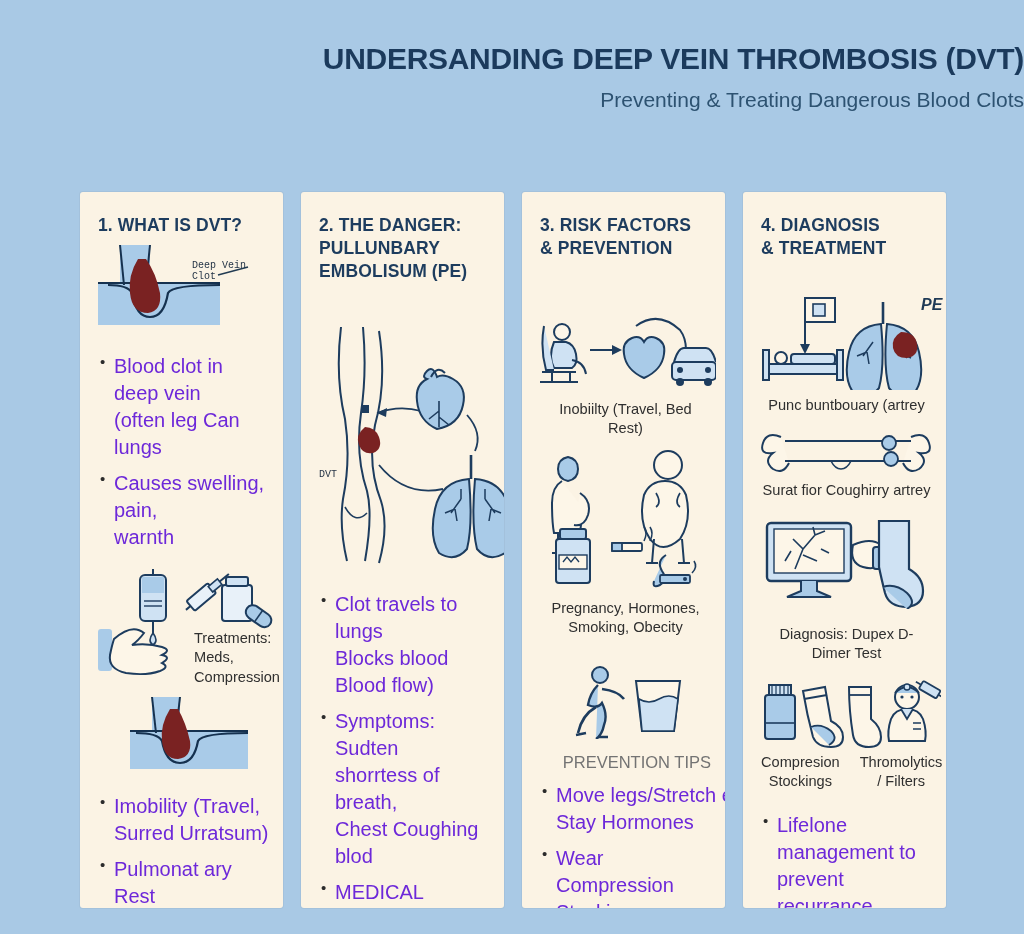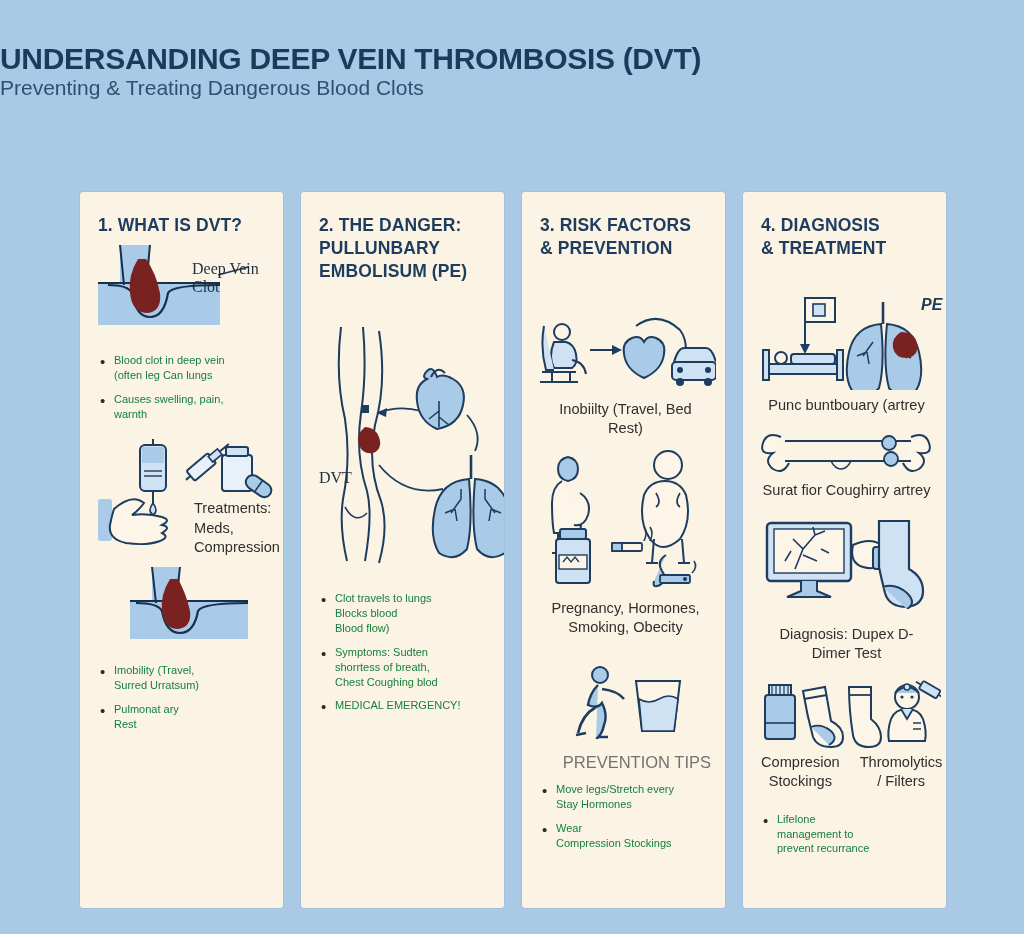--- a/index.html
+++ b/index.html
@@ -5,27 +5,27 @@
   * { box-sizing: border-box; margin: 0; padding: 0; }
   html, body {
     width: 1024px; height: 934px;
     background: #a9c9e5;
     font-family: "Liberation Sans", sans-serif;
     overflow: hidden;
   }
   .page { position: relative; width: 1024px; height: 934px; }
 
   
-  .header { text-align: left; padding-top: 42px; }
+  .header { text-align: right; padding-top: 42px; }
   .title {
     font-size: 30px; font-weight: bold; letter-spacing: -0.3px;
     color: #1b3a5c; font-family: "Liberation Sans", sans-serif;
   }
   .subtitle {
-    font-size: 21px; color: #2d5271;
+    margin-top: 12px; font-size: 21px; color: #2d5271;
     font-family: "Liberation Sans", sans-serif; font-weight: 400;
   }
 
   
   .columns {
     position: absolute; top: 192px; left: 80px;
     width: 866px; height: 597px;
     display: flex; gap: 18px;
   }
   .panel {
@@ -38,42 +38,42 @@
     box-shadow: 0 0 0 1px rgba(120,140,160,0.12);
   }
   .panel-title {
     font-size: 17.5px; font-weight: bold; color: #1d3c5e;
     line-height: 1.32; letter-spacing: 0.1px;
     margin-bottom: 8px;
   }
   .bullets { list-style: none; margin-top: 10px; }
   .bullets li {
     position: relative; padding-left: 16px;
-    font-size: 11px; color: #15803d; line-height: 1.35;
+    font-size: 20px; color: #6d28d9; line-height: 1.35;
     margin-bottom: 9px; white-space: pre-line;
   }
   .bullets li::before {
     content: "•"; position: absolute; left: 2px; top: -1px;
     font-size: 15px; color: #2b2b2b;
   }
   .caption {
     font-size: 14.6px; color: #2f2f2f; line-height: 1.32;
     text-align: center;
   }
   .section-head {
     font-size: 16.5px; font-weight: normal; color: #737373;
     margin: 12px 0 8px 0;
     text-align: right;
   }
   .art { position: relative; }
   .icon-caption-row { display: flex; align-items: center; gap: 20px; }
 
   .label-text {
-    font-size: 16px; color: #1f2f42;
-    font-family: Liberation Serif, serif;
+    font-size: 10px; color: #1f2f42;
+    font-family: Liberation Mono, monospace;
   }
   .label-italic { font-style: italic; font-weight: bold; font-size: 16px; color: #1f3a56; }
 </style>
 </head>
 <body>
 
 <div class="page">
 
   <div class="header">
     <div class="title">UNDERSANDING DEEP VEIN THROMBOSIS (DVT)</div>

